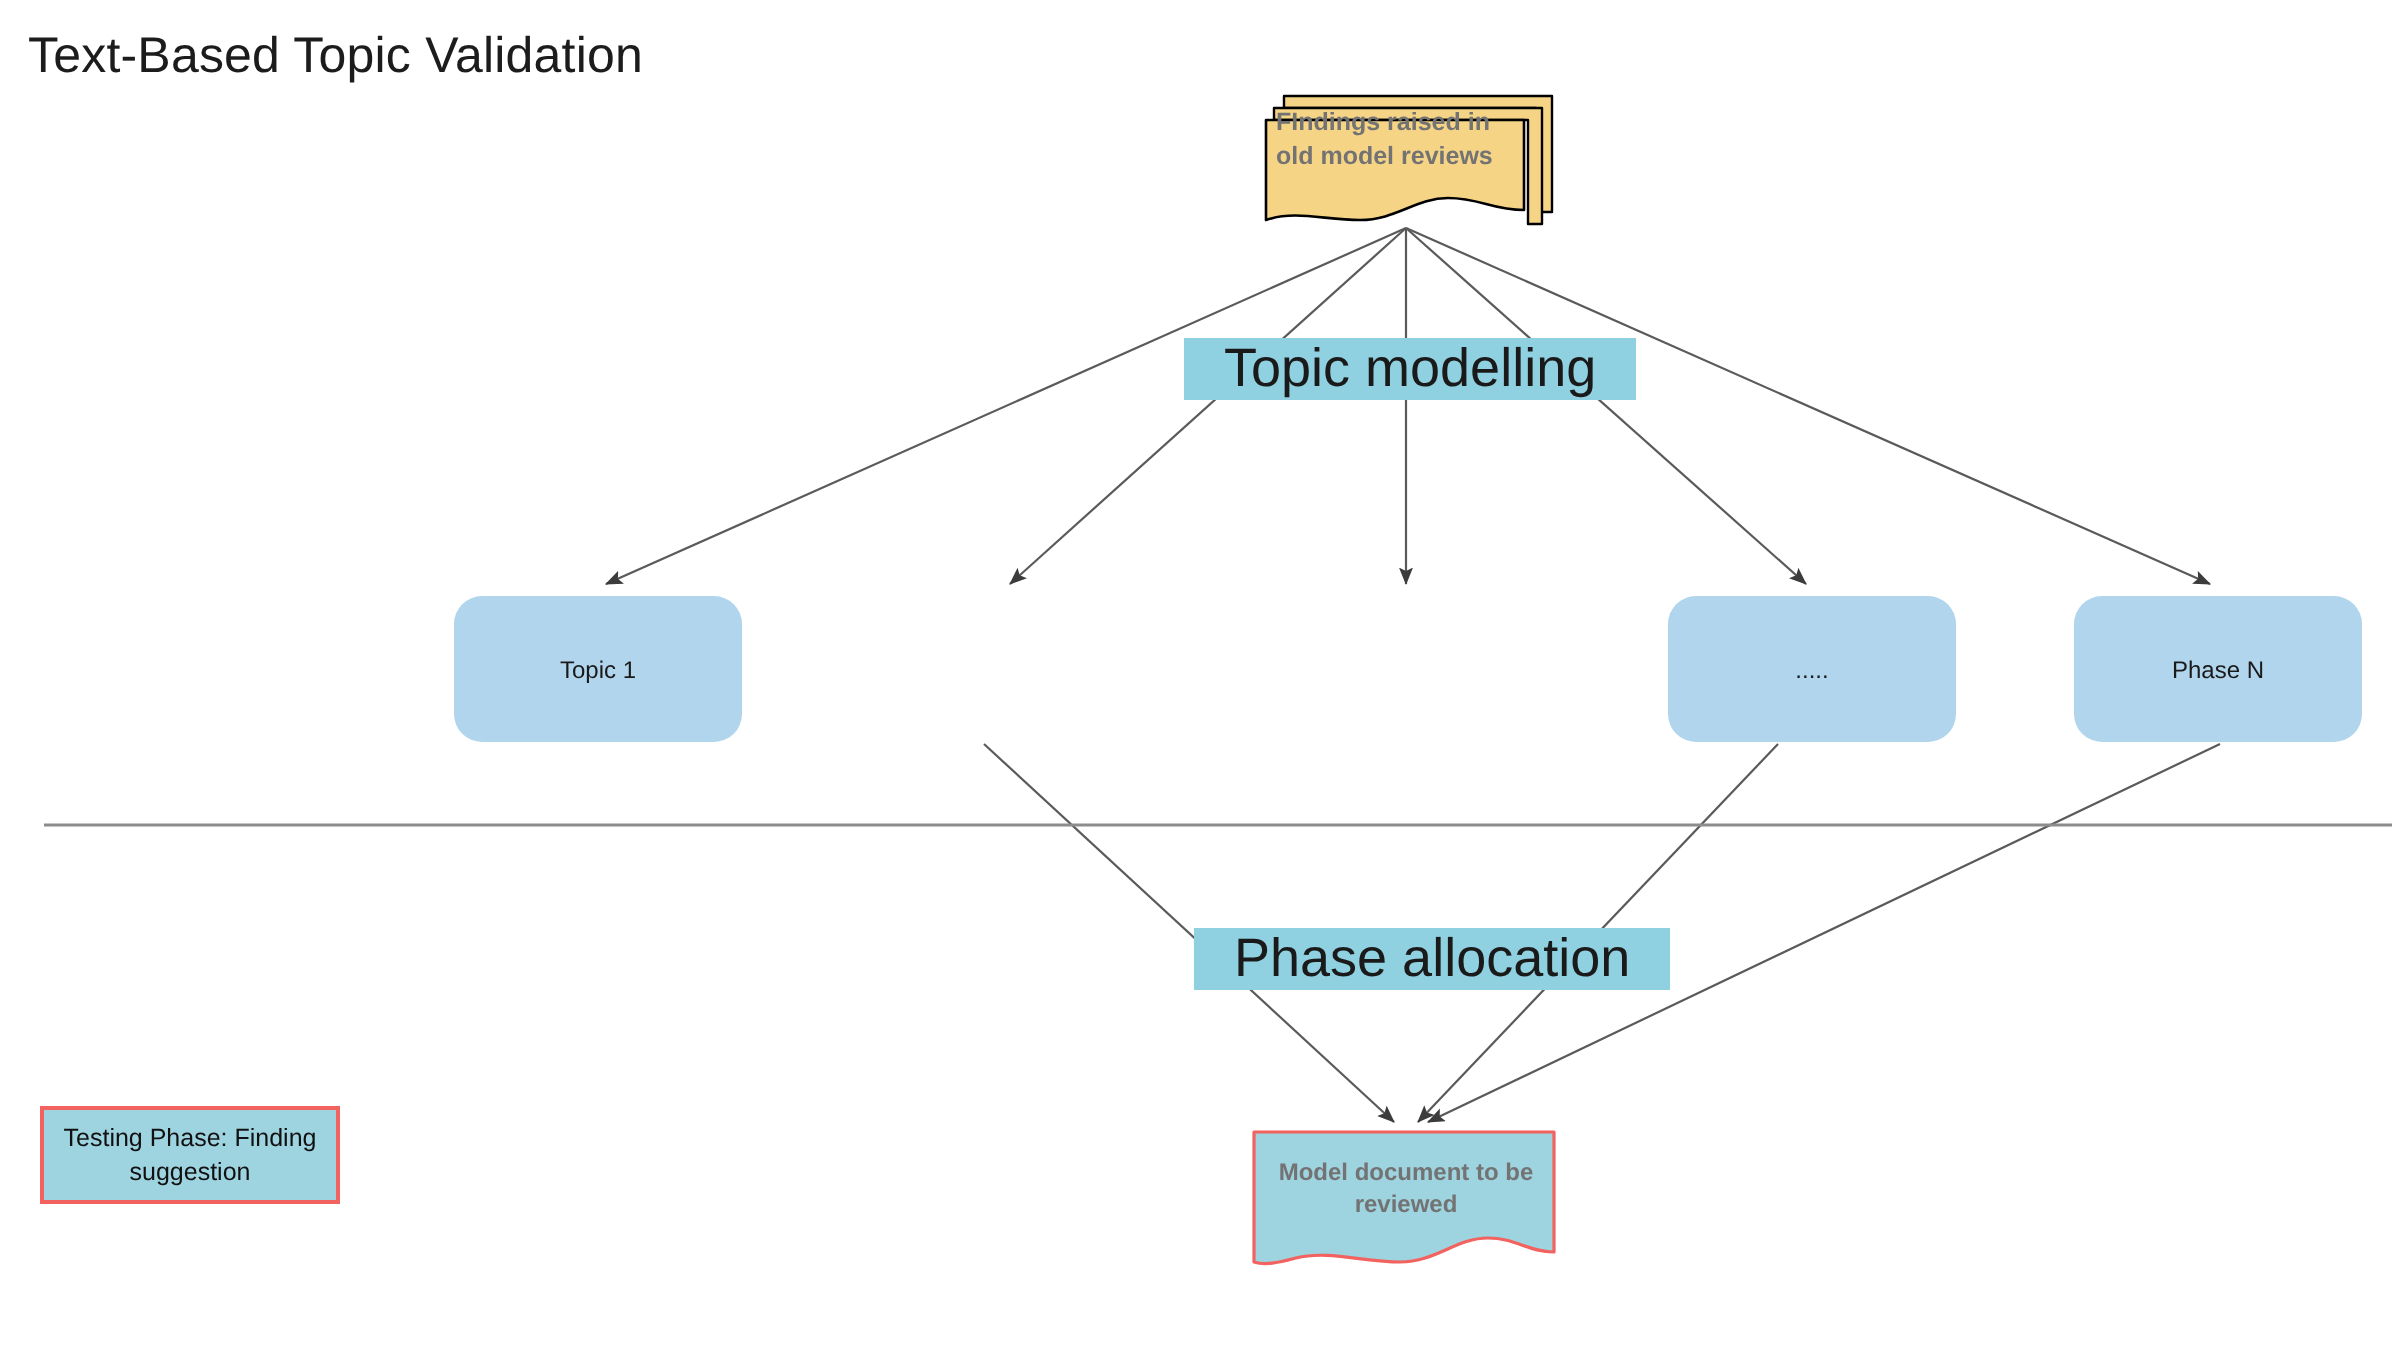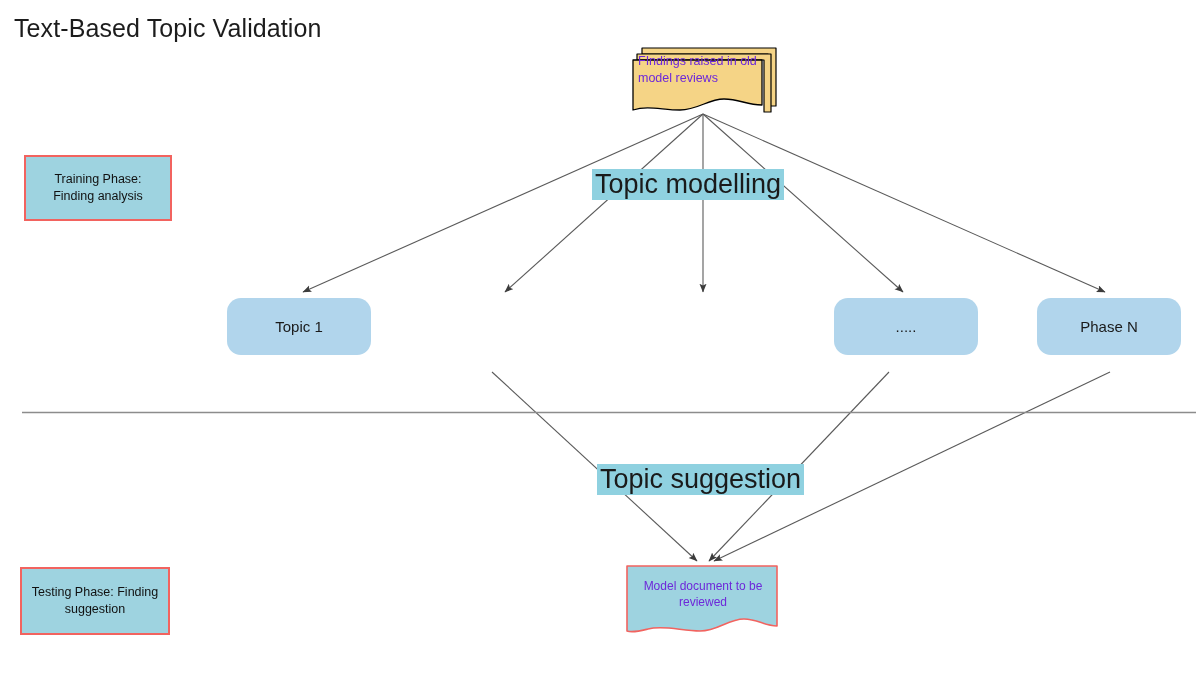--- a/index.html
+++ b/index.html
@@ -51,70 +51,71 @@
     padding: 4px 6px;
   }
   #phase-training {
     left: 24px;
     top: 155px;
     width: 148px;
     height: 66px;
   }
   #phase-testing {
     left: 20px;
-    top: 567px;
+    top: 553px;
     width: 150px;
-    height: 68px;
+    height: 49px;
   }
   
   .stage-label {
     position: absolute;
     background: #8fd1e0;
     font-size: 27px;
     line-height: 1.08;
     color: #1a1a1a;
-    padding: 1px 3px;
+    padding: 1px 20px;
     white-space: nowrap;
   }
   #stage-topic-modelling { left: 592px; top: 169px; }
   #stage-topic-allocation { left: 597px; top: 464px; }
   
   .topic-box {
     position: absolute;
     box-sizing: border-box;
     width: 144px;
-    height: 57px;
+    height: 73px;
     background: #b1d5ec;
     border-radius: 14px;
     display: flex;
     align-items: center;
     justify-content: center;
-    font-size: 15px;
+    font-size: 12px;
     color: #1a1a1a;
     top: 298px;
   }
   #topic-1 { left: 227px; }
   #topic-2 { left: 429px; }
   #topic-3 { left: 632px; }
   #topic-ellipsis { left: 834px; }
   #topic-n { left: 1037px; }
   
   .doc-node {
     position: absolute;
   }
   .doc-node .doc-svg {
     position: absolute;
     left: 0;
     top: 0;
   }
   .doc-node .doc-text {
     position: absolute;
     text-align: center;
-    color: #6d28d9;
+    color: #737373;
     line-height: 1.35;
+    font-weight: bold;
   }
   #doc-findings {
     left: 628px;
     top: 36px;
     width: 150px;
     height: 82px;
   }
   #doc-findings .doc-text {
     left: 10px;
     top: 17px;
@@ -159,43 +160,38 @@
 
     <g stroke="#5a5a5a" stroke-width="1.1" fill="none" marker-end="url(#arrowhead)">
       <line x1="492" y1="372" x2="697" y2="561"></line>
       <line x1="889" y1="372" x2="709" y2="561"></line>
       <line x1="1110" y1="372" x2="714" y2="561"></line>
     </g>
 
     <line x1="22" y1="412.5" x2="1196" y2="412.5" stroke="#8c8c8c" stroke-width="1.4"></line>
   </svg>
 
-  <div class="phase-box" id="phase-training">
-    <span>
-      Training Phase:<br>Finding analysis
-    </span>
-  </div>
 
   <div class="phase-box" id="phase-testing">
     <span>Testing Phase: Finding suggestion</span>
   </div>
 
   <div class="doc-node" id="doc-findings">
     <svg class="doc-svg" width="150" height="82" viewBox="0 0 150 82">
       <path d="M14,12 L148,12 L148,70 L140,70 L140,18 L14,18 Z" fill="#f5d486" stroke="#000000" stroke-width="1.2" stroke-linejoin="round"></path>
       <path d="M9,18 L143,18 L143,76 L136,76 L136,24 L9,24 Z" fill="#f5d486" stroke="#000000" stroke-width="1.2" stroke-linejoin="round"></path>
       <path d="M5,24 L134,24 L134,69 C118,69 112,63 96,63
                C80,63 70,74 52,74 C34,74 20,69 5,74 Z" fill="#f5d486" stroke="#000000" stroke-width="1.3" stroke-linejoin="round"></path>
     </svg>
     <div class="doc-text">FIndings raised in old model reviews</div>
   </div>
 
   <div class="stage-label" id="stage-topic-modelling">Topic modelling</div>
 
-  <div class="stage-label" id="stage-topic-allocation">Topic suggestion</div>
+  <div class="stage-label" id="stage-topic-allocation">Phase allocation</div>
 
   <div class="topic-box" id="topic-1">
     <span>Topic 1</span>
   </div>
   <div class="topic-box" id="topic-ellipsis">
     <span>.....</span>
   </div>
   <div class="topic-box" id="topic-n">
     <span>Phase N</span>
   </div>

